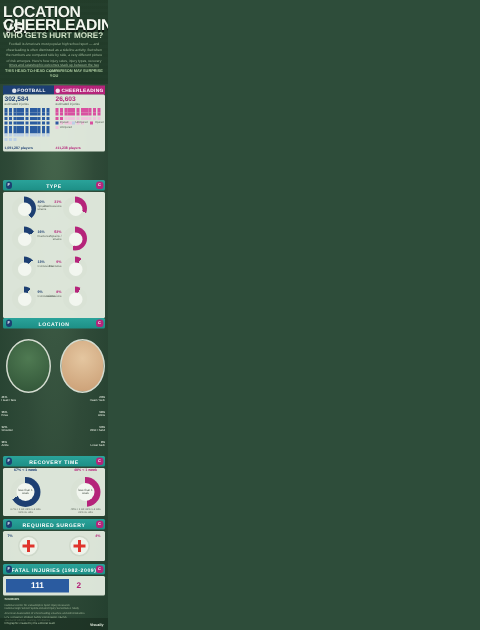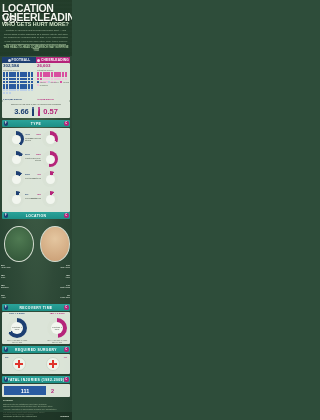--- a/index.html
+++ b/index.html
@@ -369,35 +369,20 @@
         </span>
         <span class="lg">
           <i style="background: rgb(240, 195, 221);"></i>
           <span>Uninjured</span>
         </span>
       </div>
     <div class="playsum l">1,091,287 players</div>
     <div class="playsum r">411,238 players</div>
   </div>
 
-  <div class="panel ratep">
-    <div class="rate-cap">INJURY RATE PER 1,000 ATHLETE EXPOSURES</div>
-    <div class="rate-row">
-      <span class="rate-num fb">3.66</span>
-      <span class="fig fb">
-          <i class="head"></i>
-          <i class="body"></i>
-        </span>
-      <span class="fig ch">
-          <i class="head"></i>
-          <i class="body"></i>
-        </span>
-      <span class="rate-num ch">0.57</span>
-    </div>
-  </div>
 
   <div class="secbar" style="top:120px;">
     <span class="badge l">F</span>
     <span class="ttl">TYPE</span>
     <span class="badge r">C</span>
   </div>
 
   <div class="panel donutp" style="top:128px;height:82px;">
     <div id="type-donuts">
         <div style="position: absolute; left: 6px; top: 3px;">

